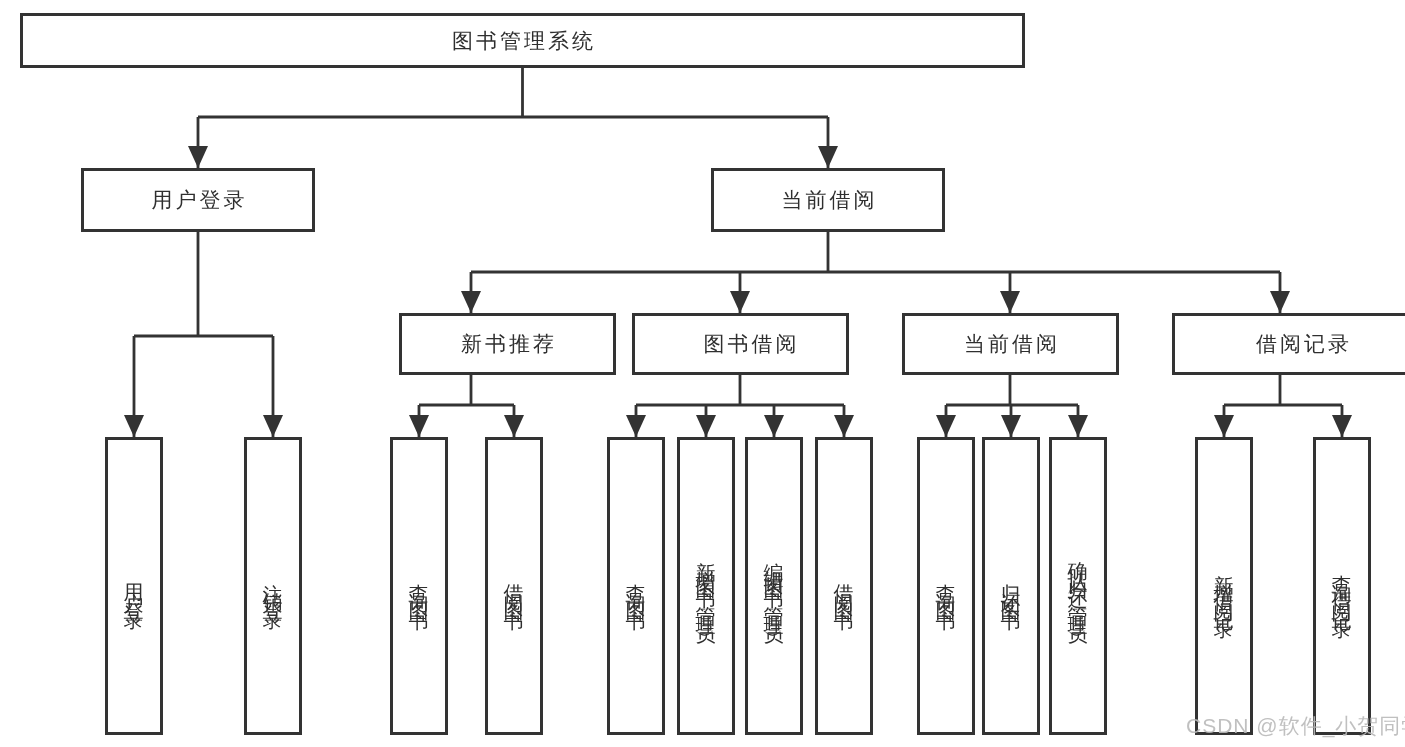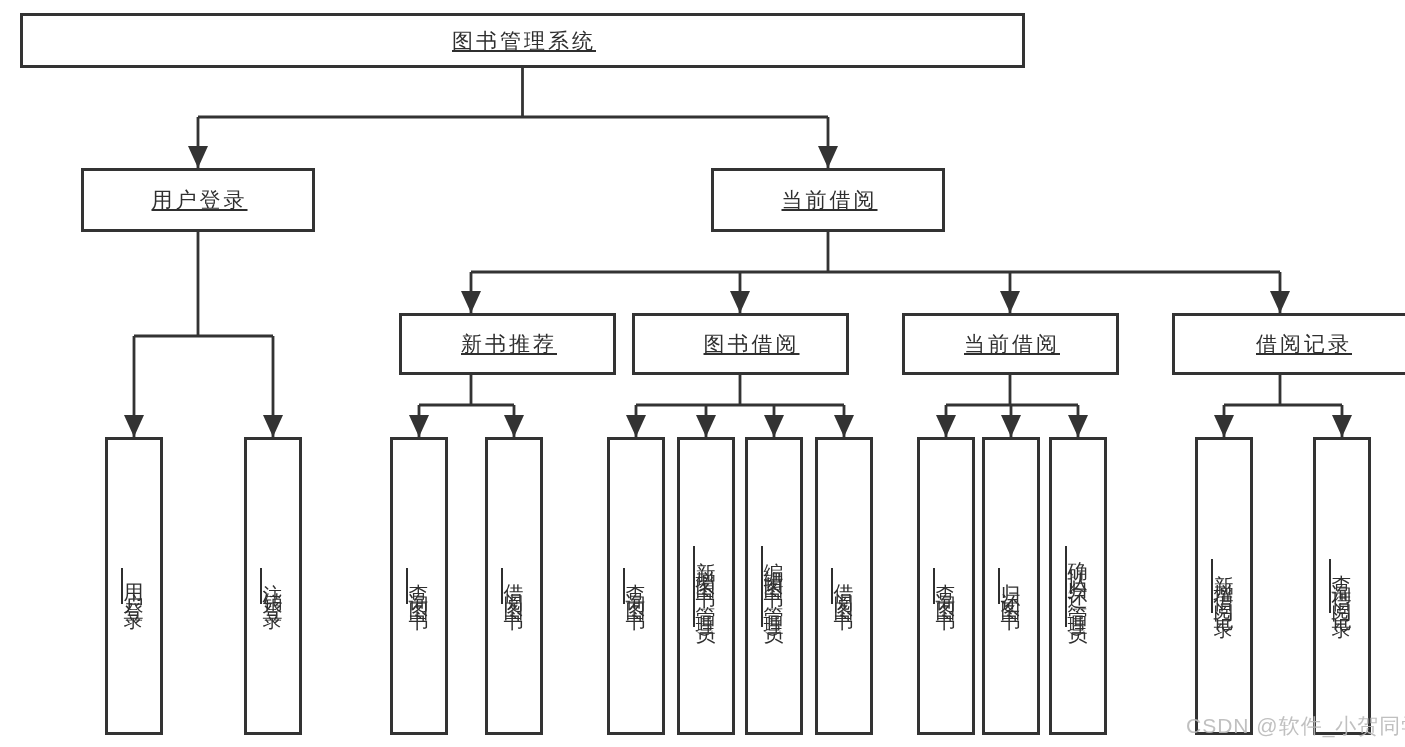--- a/index.html
+++ b/index.html
@@ -26,21 +26,20 @@
   .node {
     position: absolute;
     box-sizing: border-box;
     border: 3px solid #333333;
     background: #ffffff;
     display: flex;
     align-items: center;
     justify-content: center;
     color: #2f2f2f;
     z-index: 2;
-    text-decoration: underline;
   }
   .hnode {
     font-size: 21px;
     letter-spacing: 3px;
   }
   .hnode span { transform: translateX(1.5px); } 
   .leaf {
     top: 437px;
     width: 58px;
     height: 298px;

